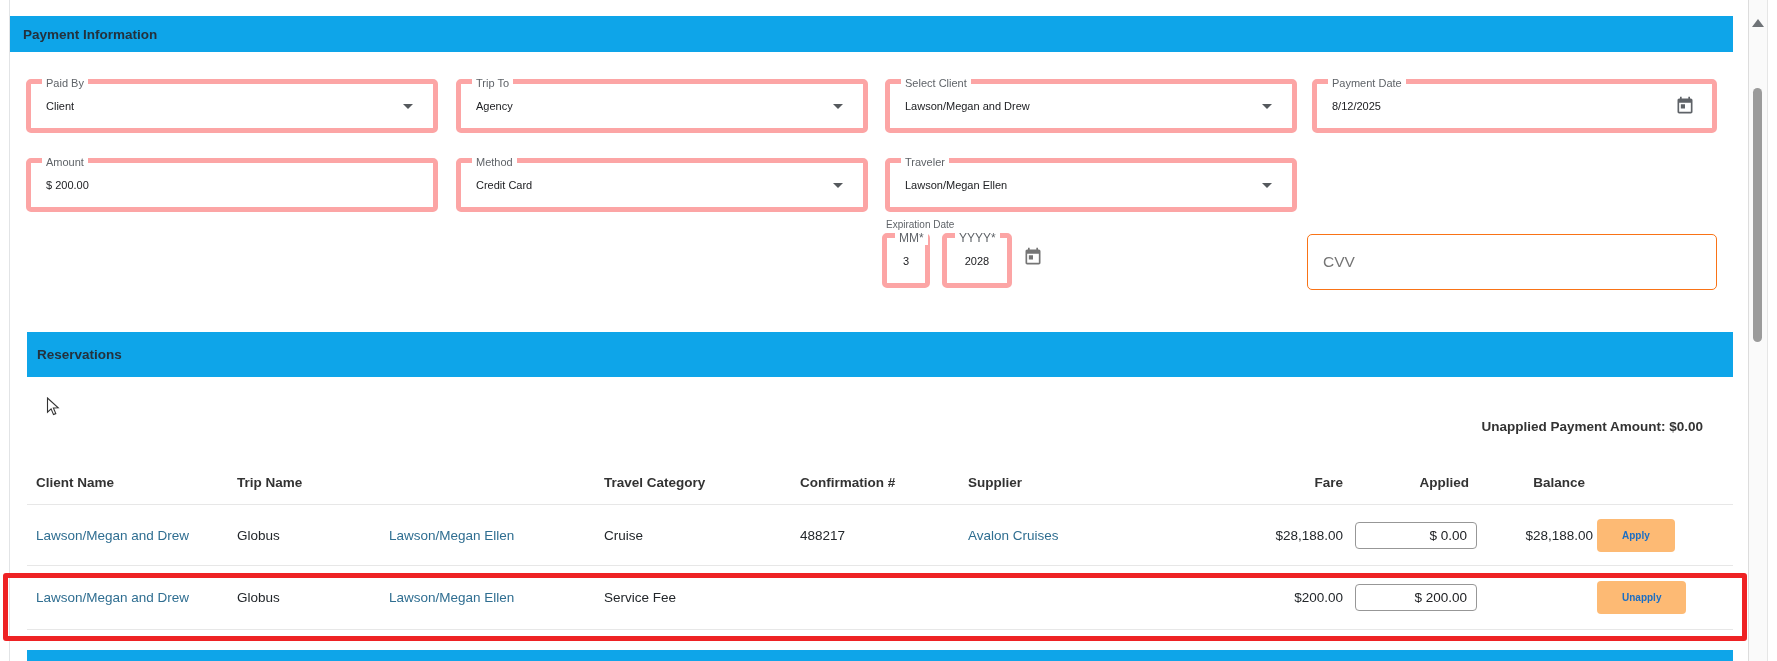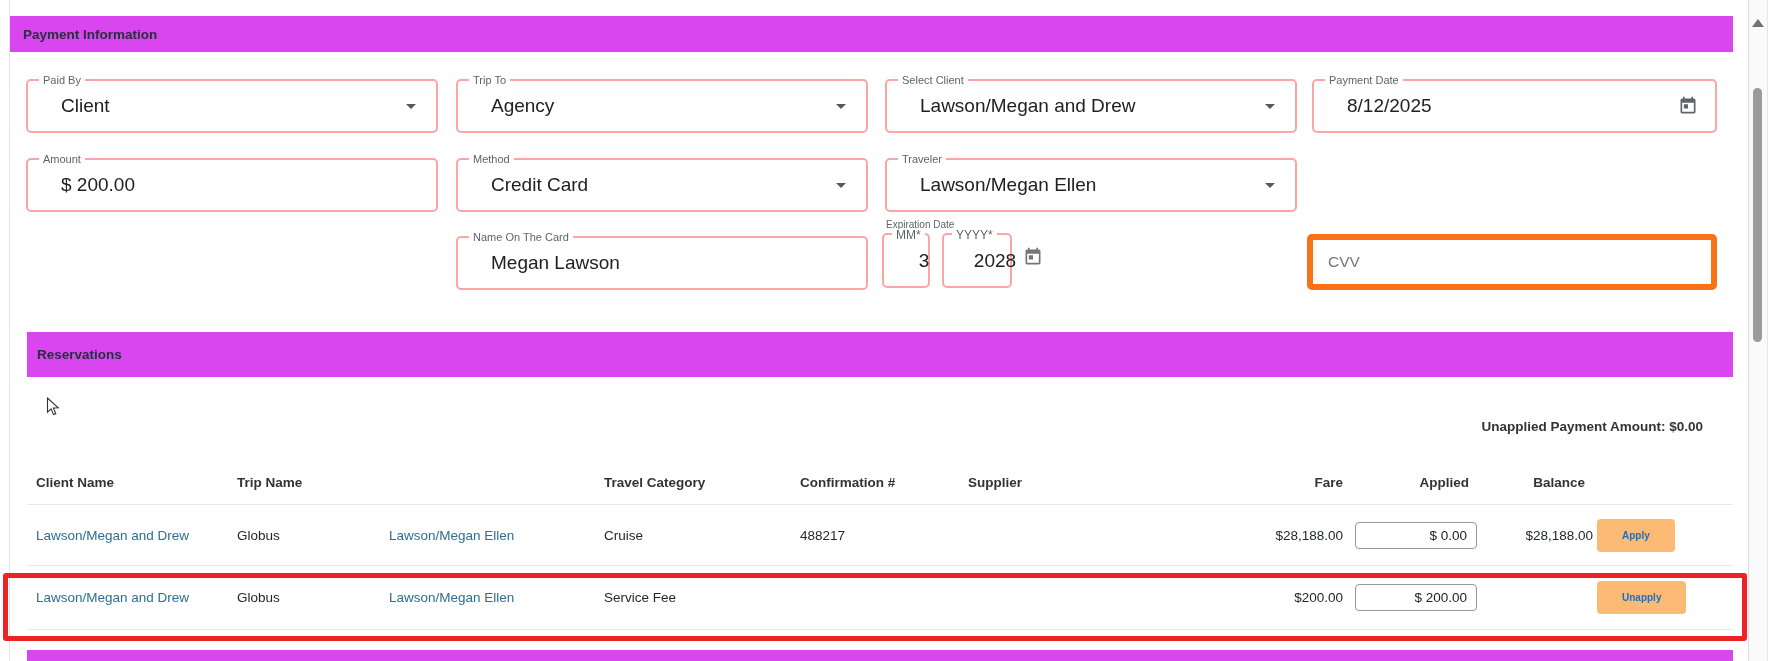--- a/index.html
+++ b/index.html
@@ -1,39 +1,39 @@
 <!DOCTYPE html>
 <html><head>
 <meta charset="utf-8">
 <style>
   * { margin:0; padding:0; box-sizing:border-box; }
   body { background:#fff; font-family:"Liberation Sans", sans-serif; }
   .screen { position:relative; width:1777px; height:661px; background:#fff; overflow:hidden; }
 
   .card-left-border { position:absolute; left:9px; top:0; width:1px; height:661px; background:#e2e4e6; }
 
-  .section-bar { position:absolute; background:#d946ef; display:flex; align-items:center;
+  .section-bar { position:absolute; background:#0ea5e9; display:flex; align-items:center;
                  font-size:13.5px; font-weight:bold; color:#24313c;text-align:center; }
   .bar-payinfo { left:10px; top:16px; width:1723px; height:36px; padding-left:13px; }
   .bar-reservations { left:27px; top:332px; width:1706px; height:45px; padding-left:10px; }
   .bar-bottom { left:27px; top:650px; width:1706px; height:11px; }
 
   
-  .field { position:absolute; height:54px; border:2px solid #fca5a5; border-radius:5px; background:#fff; }
+  .field { position:absolute; height:54px; border:5px solid #fca5a5; border-radius:5px; background:#fff; }
   .flabel { position:absolute; top:-7px; left:11px; background:#fff; padding:0 4px; font-size:11px;
             line-height:13px; color:#5f6368; white-space:nowrap; }
   .fvalue { position:absolute; left:15px; top:0; height:100%; display:flex; align-items:center;
-            font-size:19px; color:#202124; white-space:nowrap;margin-left:18px; }
+            font-size:11px; color:#202124; white-space:nowrap; }
   .fvalue.centered { left:0; width:100%; justify-content:center; }
   .caret { position:absolute; right:20px; top:50%; margin-top:-2px; width:0; height:0;
            border-left:5px solid transparent; border-right:5px solid transparent; border-top:5px solid #55595d; }
   .cal-icon { position:absolute; right:17px; top:50%; transform:translateY(-50%); line-height:0; }
   .micro-label { position:absolute; font-size:10px; color:#5f6368; white-space:nowrap; }
   .field .flabel.small { font-size:12px; top:-6px; left:8px; }
-  .cvv-input { position:absolute; left:1307px; top:234px; width:410px; height:56px; border:6px solid #f97316;
+  .cvv-input { position:absolute; left:1307px; top:234px; width:410px; height:56px; border:1px solid #f97316;
                border-radius:5px; font-size:15.5px; color:#202124; padding-left:15px; outline:none;
                font-family:"Liberation Sans", sans-serif; }
   .cvv-input::placeholder { color:#757575; }
 
   
   .unapplied { position:absolute; top:419px; right:74px; font-size:13.5px; font-weight:bold; color:#333; }
 
   
   .trow { position:absolute; left:27px; width:1706px; }
   .trow.head { top:460px; height:45px; border-bottom:1px solid #e7e7e7; }
@@ -123,24 +123,20 @@
     <span class="flabel">Method</span>
     <span class="fvalue">Credit Card</span>
     <span class="caret"></span>
   </div>
   <div class="field" style="left:885px; top:158px; width:412px;">
     <span class="flabel">Traveler</span>
     <span class="fvalue">Lawson/Megan Ellen</span>
     <span class="caret"></span>
   </div>
 
-  <div class="field" style="left:456px; top:236px; width:412px;">
-    <span class="flabel">Name On The Card</span>
-    <span class="fvalue">Megan Lawson</span>
-  </div>
 
   <span class="micro-label" style="left:886px; top:219px;">Expiration Date</span>
   <div class="field" style="left:882px; top:233px; width:48px; height:55px;">
     <span class="flabel small">MM*</span>
     <span class="fvalue centered">3</span>
   </div>
   <div class="field" style="left:942px; top:233px; width:70px; height:55px;">
     <span class="flabel small">YYYY*</span>
     <span class="fvalue centered">2028</span>
   </div>
@@ -172,20 +168,23 @@
   <div class="trow r1">
     <span class="cell c-client">
         <span class="link">Lawson/Megan and Drew</span>
       </span>
     <span class="cell c-trip">Globus</span>
     <span class="cell c-traveler">
         <span class="link">Lawson/Megan Ellen</span>
       </span>
     <span class="cell c-category">Cruise</span>
     <span class="cell c-conf">488217</span>
+    <span class="cell c-supplier">
+        <span class="link">Avalon Cruises</span>
+      </span>
     <span class="cell num c-fare">$28,188.00</span>
     <span class="cell c-applied">
         <input class="applied-input" type="text" value="$ 0.00" style="">
       </span>
     <span class="cell num c-balance">$28,188.00</span>
     <span class="cell c-action">
         <button class="act-btn">Apply</button>
       </span>
   </div>
 

